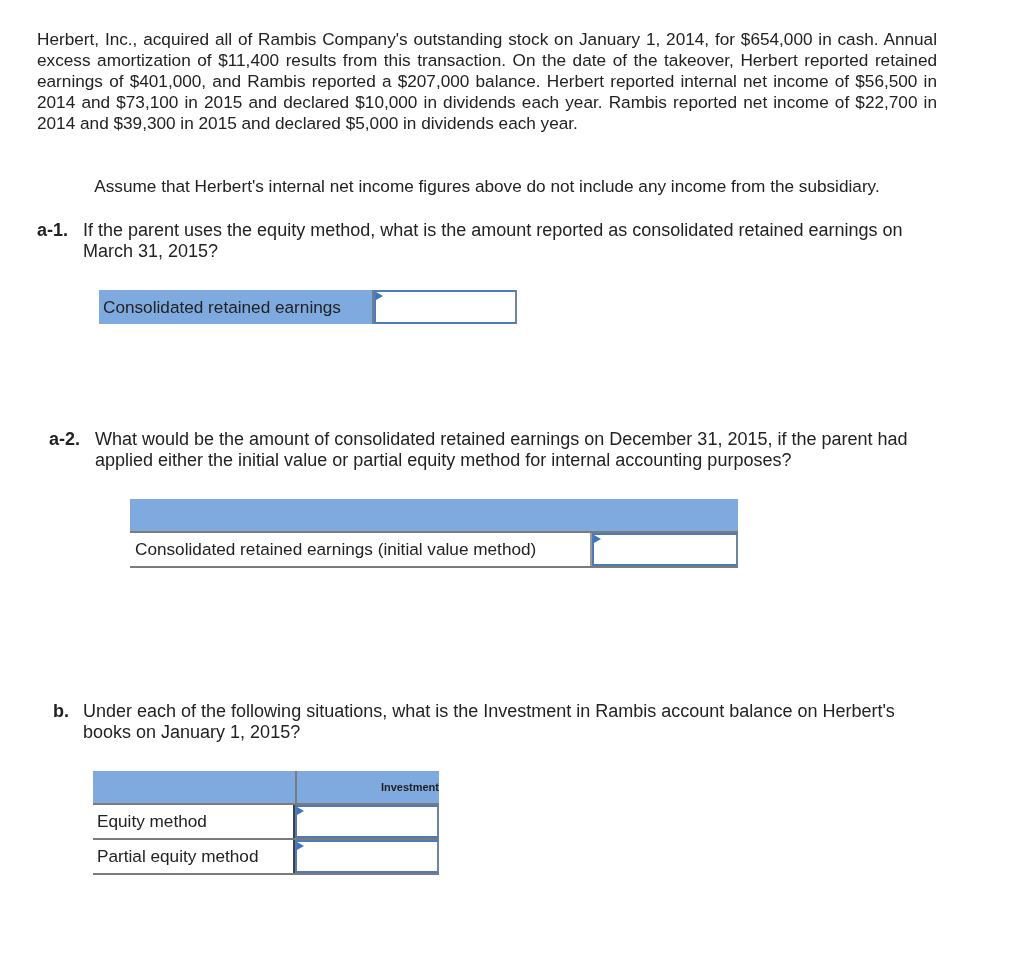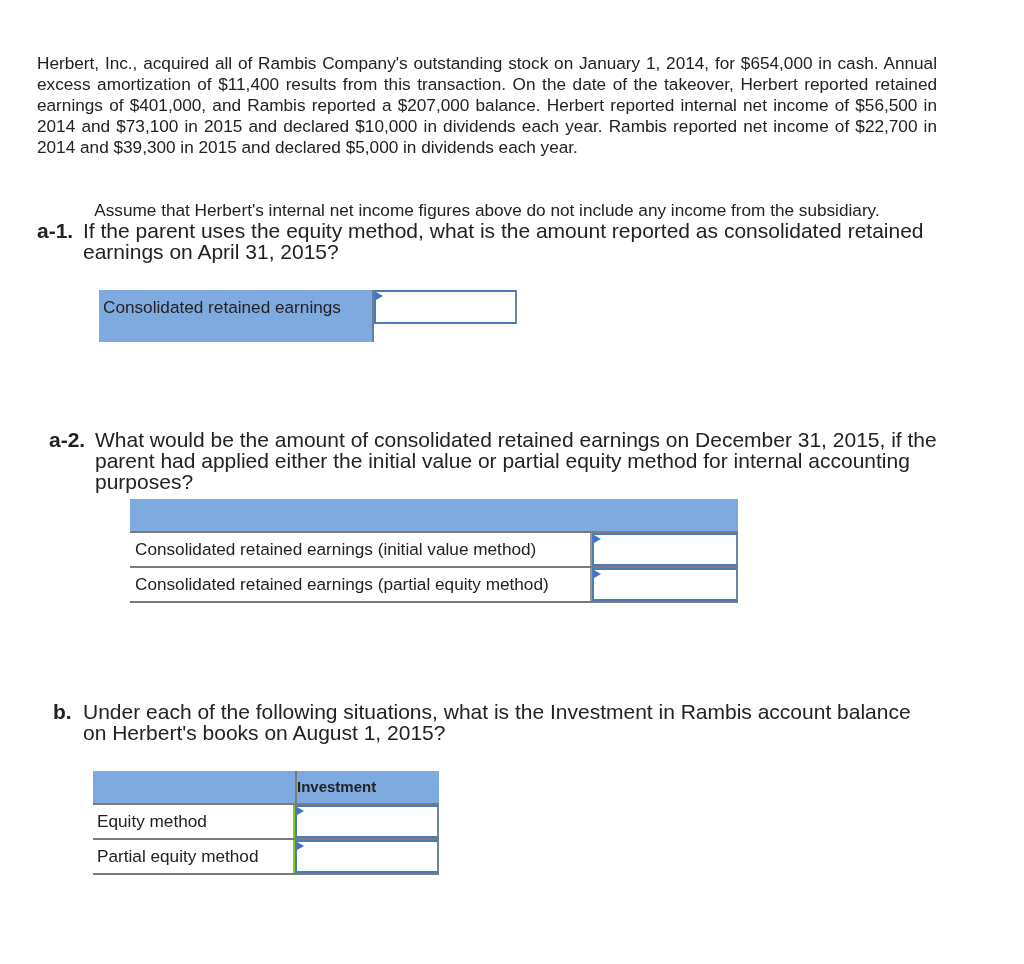--- a/index.html
+++ b/index.html
@@ -2,36 +2,36 @@
 <html><head>
 <meta charset="utf-8">
 <style>
   html, body { margin: 0; padding: 0; background: #ffffff; }
   body {
     width: 1024px; height: 964px; position: relative; overflow: hidden;
     font-family: "Liberation Sans", sans-serif; color: #222222;
   }
   .para {
     position: absolute; left: 37px; width: 900px;
-    font-size: 17.2px; line-height: 21px; text-align: justify; margin-top: 24px;
+    font-size: 17.2px; line-height: 21px; text-align: justify;
   }
   .intro { top: 29px; }
   .assume { top: 176px; text-align: center; }
-  .q { position: absolute; left: 37px; width: 900px; font-size: 21px; line-height: 21px; }
+  .q { position: absolute; left: 37px; width: 900px; font-size: 18px; line-height: 21px; }
   .q .lbl { position: absolute; left: 0; top: 0; font-weight: bold; }
   .q .txt { margin-left: 46px; display: block; }
   .qa1 { top: 220px; }
   .qa2 { top: 429px; margin-left: 12px; }
   .qb  { top: 701px; }
   .qb .lbl { left: 16px; }
 
   
   .t1 { position: absolute; left: 99px; top: 290px; height: 34px; display: flex; }
   .t1 .lab {
-    background: #7faadf; width: 275px; height: 52px; box-sizing: border-box;
+    background: #7faadf; width: 275px; height: 34px; box-sizing: border-box;
     padding-left: 4px; font-size: 17.2px; line-height: 34px; color: #222;
     border-right: 2px solid #6f7f92;
   }
   .inp {
     position: relative; background: #fff; box-sizing: border-box;
     border: 2px solid #4f7ab8; border-right-color: #6f85a3;
   }
   .inp::before {
     content: ""; position: absolute; left: 0; top: 0;
     border-left: 7px solid #3d73c4; border-top: 4px solid transparent; border-bottom: 4px solid transparent;
@@ -46,33 +46,33 @@
   .t2 { position: absolute; left: 104px; top: 499px; width: 608px; margin-left: 26px; }
   .t2 .hdr { background: #7faadf; height: 32px; border-bottom: 2px solid #7b7b7b; }
   .row { display: flex; height: 33px; border-bottom: 2px solid #7b7b7b; }
   .t2 .row .lab { width: 462px; font-size: 17.2px; line-height: 32px; padding-left: 5px; box-sizing: border-box; border-right: 2px solid #9a9a9a; }
   .t2 .row .inp { flex: 1; height: 33px; }
 
   
   .t3 { position: absolute; left: 93px; top: 771px; width: 346px; }
   .t3 .hdr { display: flex; background: #7faadf; height: 32px; border-bottom: 2px solid #7b7b7b; }
   .t3 .hdr .blank { width: 202px; border-right: 2px solid #7b7b7b; }
-  .t3 .hdr .col { flex: 1; text-align: left; font-weight: bold; font-size: 15px; line-height: 32px; color: #222; }
-  .t3 .row .lab { width: 202px; font-size: 17.2px; line-height: 32px; padding-left: 4px; box-sizing: border-box; border-right: 2px solid #84cc16; }
+  .t3 .hdr .col { flex: 1; text-align: right; font-weight: bold; font-size: 11px; line-height: 32px; color: #222; }
+  .t3 .row .lab { width: 202px; font-size: 17.2px; line-height: 32px; padding-left: 4px; box-sizing: border-box; border-right: 2px solid #404040; }
   .t3 .row .inp { flex: 1; height: 33px; }
 </style>
 </head>
 <body>
 
 <div class="para intro">Herbert, Inc., acquired all of Rambis Company's outstanding stock on January 1, 2014, for $654,000 in cash. Annual excess amortization of $11,400 results from this transaction. On the date of the takeover, Herbert reported retained earnings of $401,000, and Rambis reported a $207,000 balance. Herbert reported internal net income of $56,500 in 2014 and $73,100 in 2015 and declared $10,000 in dividends each year. Rambis reported net income of $22,700 in 2014 and $39,300 in 2015 and declared $5,000 in dividends each year.</div>
 <div class="para assume">Assume that Herbert's internal net income figures above do not include any income from the subsidiary.</div>
 
 <div class="q qa1">
   <span class="lbl">a-1.</span>
-  <span class="txt">If the parent uses the equity method, what is the amount reported as consolidated retained earnings on April 31, 2015?</span>
+  <span class="txt">If the parent uses the equity method, what is the amount reported as consolidated retained earnings on March 31, 2015?</span>
 </div>
 
 <div class="t1">
   <div class="lab">Consolidated retained earnings</div>
   <div class="inp">
     <input type="text" value="" style="">
   </div>
 </div>
 
 <div class="q qa2">
@@ -81,31 +81,25 @@
 </div>
 
 <div class="t2">
   <div class="hdr"></div>
   <div class="row">
     <div class="lab">Consolidated retained earnings (initial value method)</div>
     <div class="inp">
       <input type="text" value="" style="">
     </div>
   </div>
-  <div class="row">
-    <div class="lab">Consolidated retained earnings (partial equity method)</div>
-    <div class="inp">
-      <input type="text" value="" style="">
-    </div>
-  </div>
 </div>
 
 <div class="q qb">
   <span class="lbl">b.</span>
-  <span class="txt">Under each of the following situations, what is the Investment in Rambis account balance on Herbert's books on August 1, 2015?</span>
+  <span class="txt">Under each of the following situations, what is the Investment in Rambis account balance on Herbert's books on January 1, 2015?</span>
 </div>
 
 <div class="t3">
   <div class="hdr">
     <div class="blank"></div>
     <div class="col">Investment</div>
   </div>
   <div class="row">
     <div class="lab">Equity method</div>
     <div class="inp">

